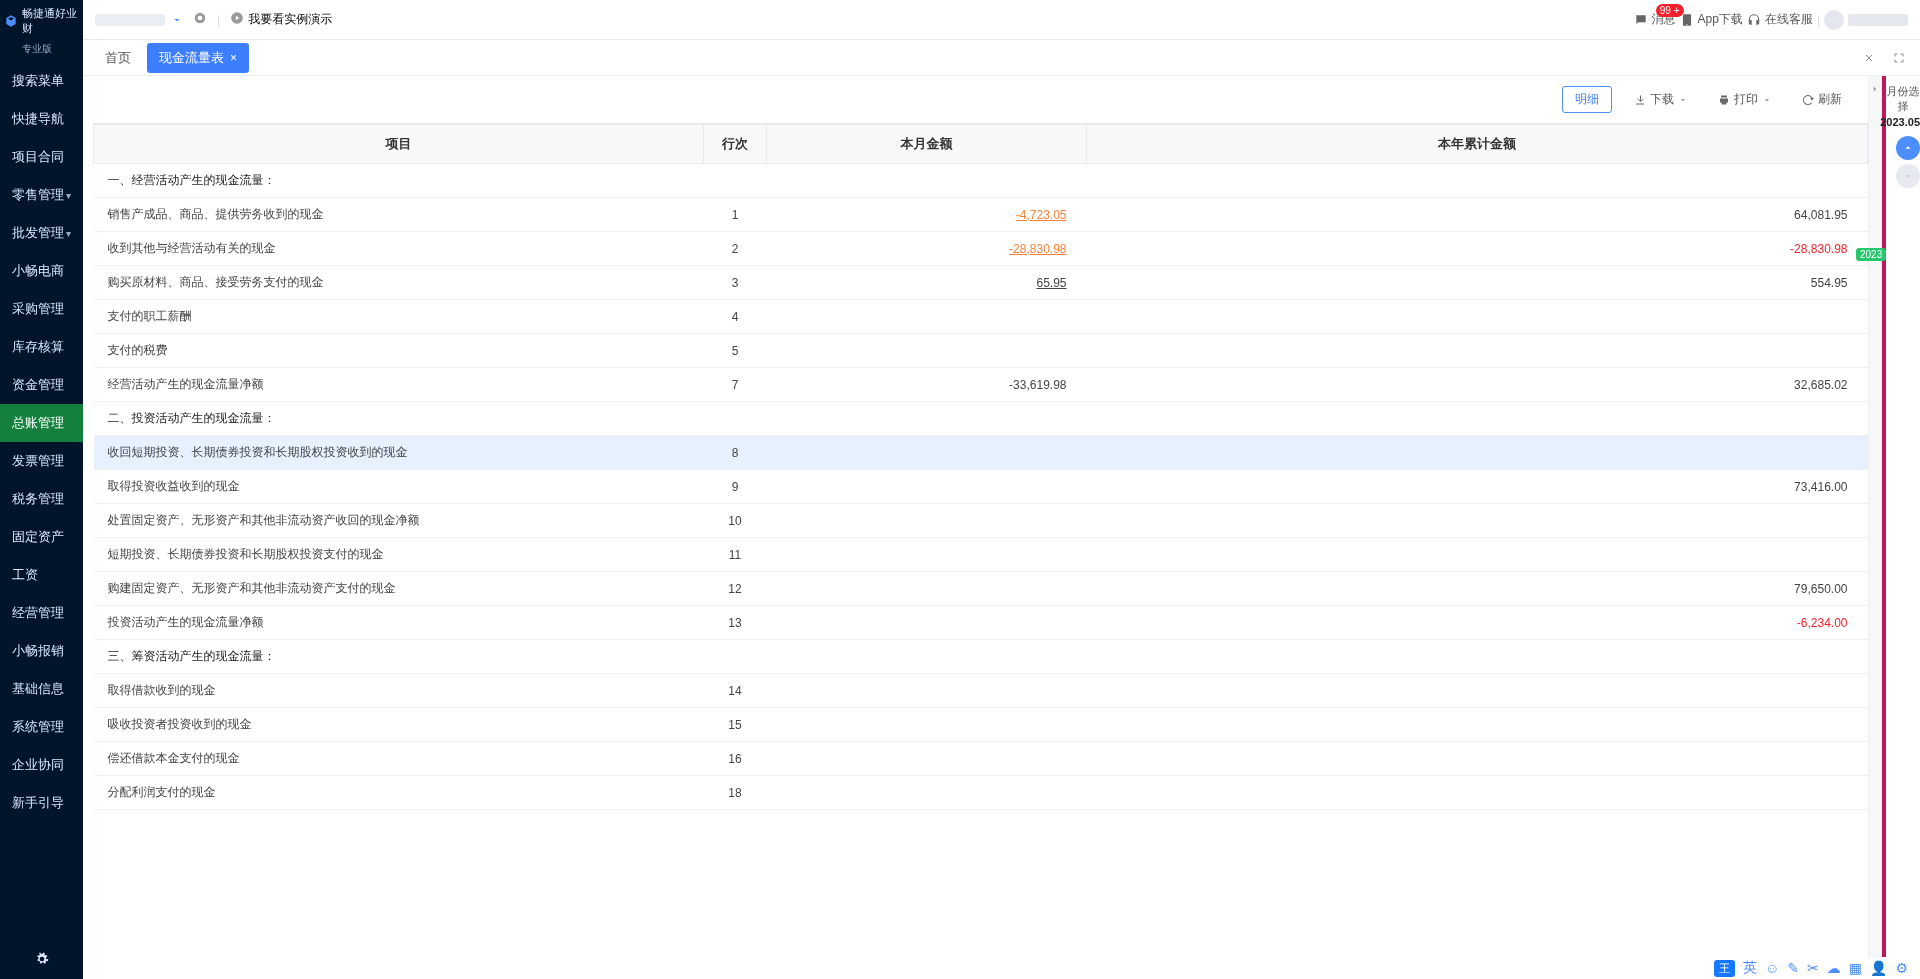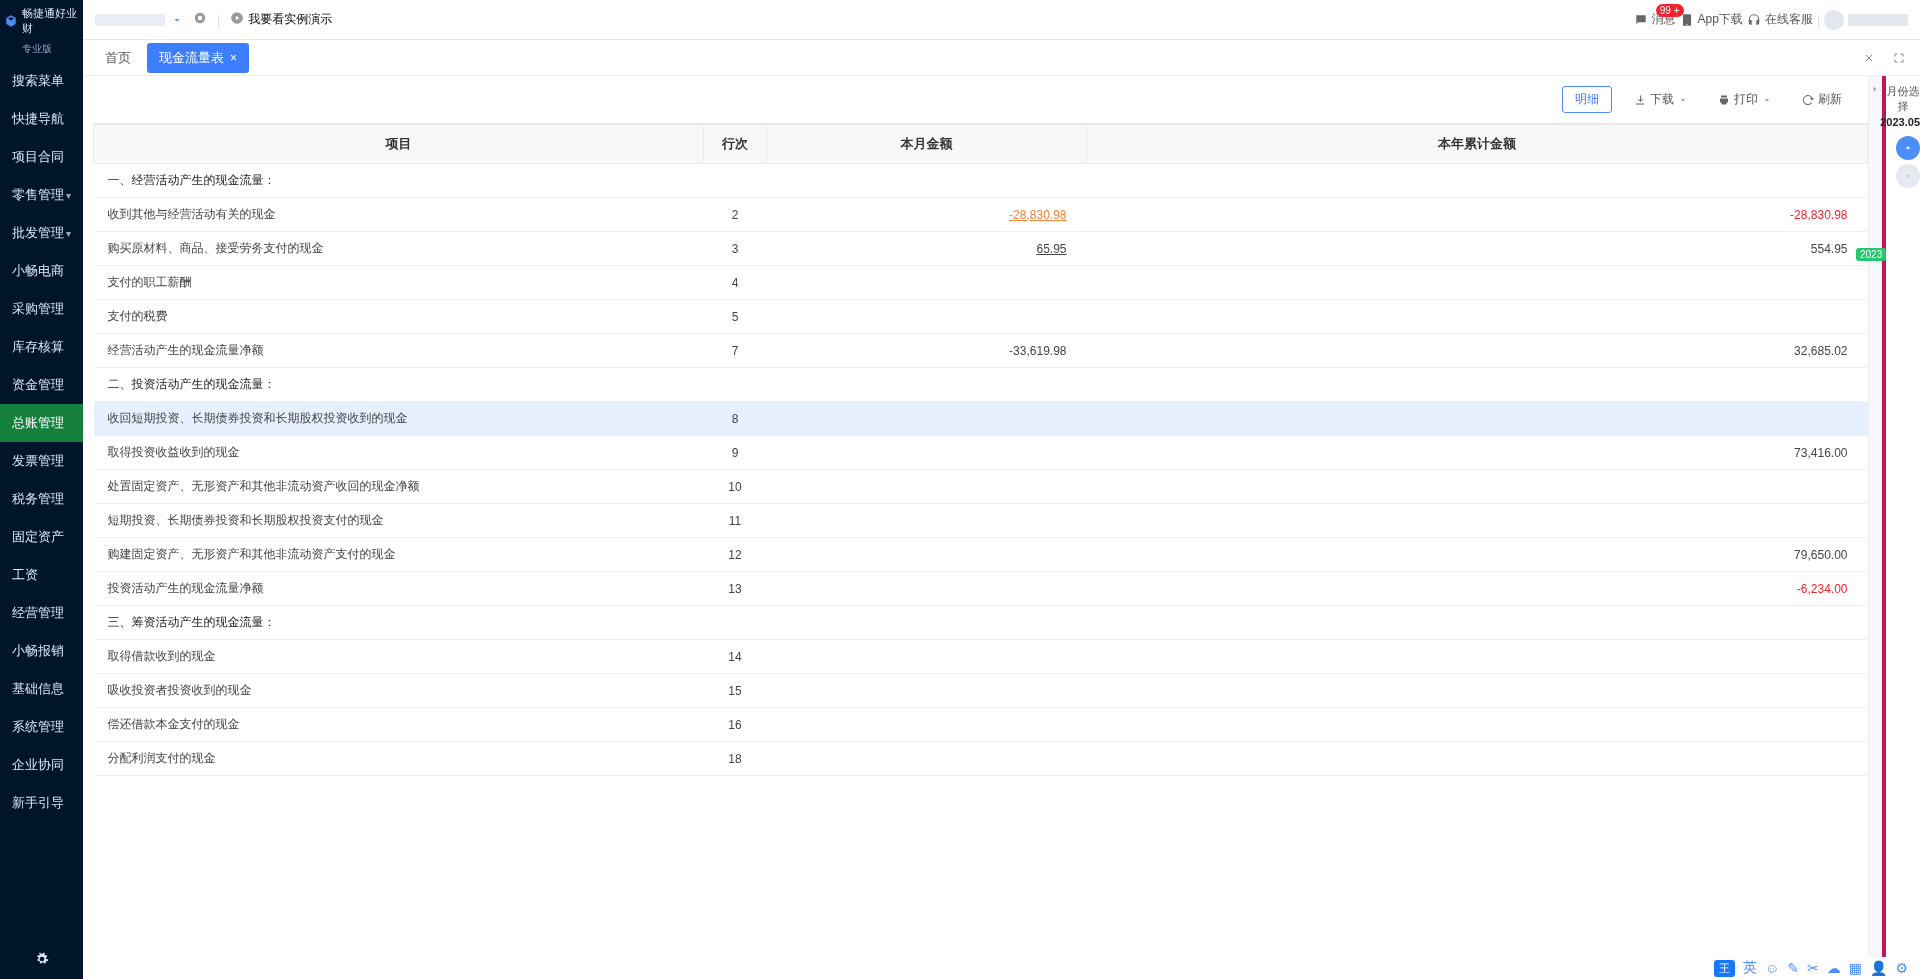--- a/index.html
+++ b/index.html
@@ -285,20 +285,26 @@
               </tr>
             </thead>
             <tbody id="tbody">
                 <tr class="section">
                   <td>一、经营活动产生的现金流量：</td>
                   <td class="num"></td>
                   <td class="amt"></td>
                   <td class="amt"></td>
                 </tr>
                 <tr>
+                  <td>销售产成品、商品、提供劳务收到的现金</td>
+                  <td class="num">1</td>
+                  <td class="amt"><span class="link neg">-4,723.05</span></td>
+                  <td class="amt"><span class="">64,081.95</span></td>
+                </tr>
+                <tr>
                   <td>收到其他与经营活动有关的现金</td>
                   <td class="num">2</td>
                   <td class="amt"><span class="link neg">-28,830.98</span></td>
                   <td class="amt"><span class="neg">-28,830.98</span></td>
                 </tr>
                 <tr>
                   <td>购买原材料、商品、接受劳务支付的现金</td>
                   <td class="num">3</td>
                   <td class="amt"><span class="linku">65.95</span></td>
                   <td class="amt"><span class="">554.95</span></td>

